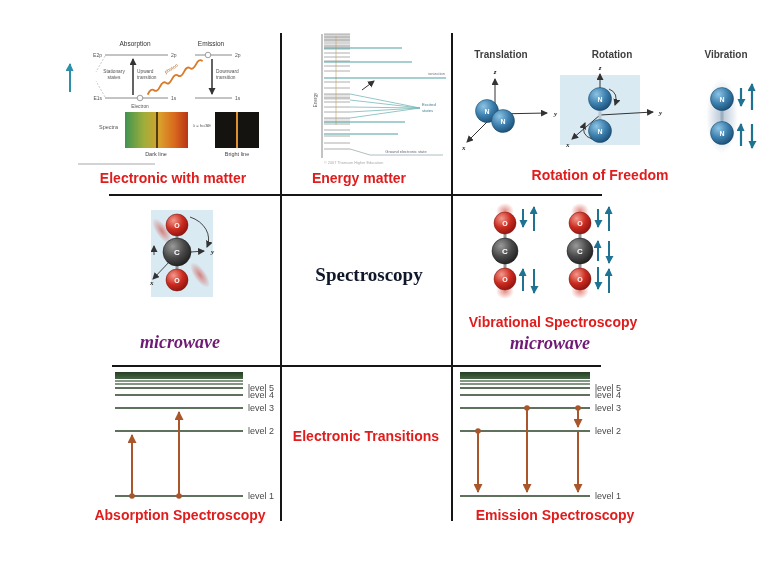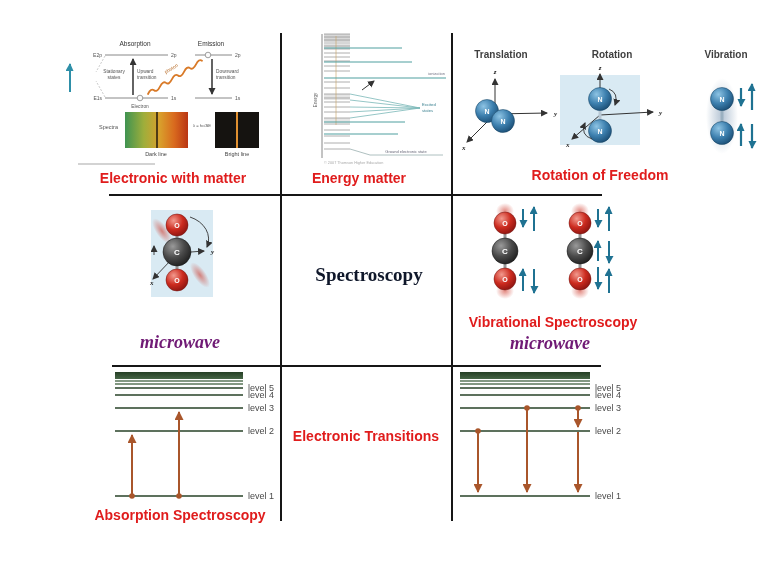--- a/index.html
+++ b/index.html
@@ -352,14 +352,15 @@
     <g>
       <circle cx="28" cy="63" r="2.8" fill="#a9562b"></circle>
       <line x1="28" y1="63" x2="28" y2="124" stroke="#a9562b" stroke-width="2" marker-end="url(#ah-orange)"></line>
       <circle cx="77" cy="40" r="2.8" fill="#a9562b"></circle>
       <line x1="77" y1="40" x2="77" y2="124" stroke="#a9562b" stroke-width="2" marker-end="url(#ah-orange)"></line>
       <circle cx="128" cy="40" r="2.8" fill="#a9562b"></circle>
       <line x1="128" y1="40" x2="128" y2="59" stroke="#a9562b" stroke-width="2" marker-end="url(#ah-orange)"></line>
       <line x1="128" y1="64" x2="128" y2="124" stroke="#a9562b" stroke-width="2" marker-end="url(#ah-orange)"></line>
     </g>
   </svg>
+  <div class="cap" style="left:555px;top:507px">Emission Spectroscopy</div>
 
 </div>
 
 </body></html>

